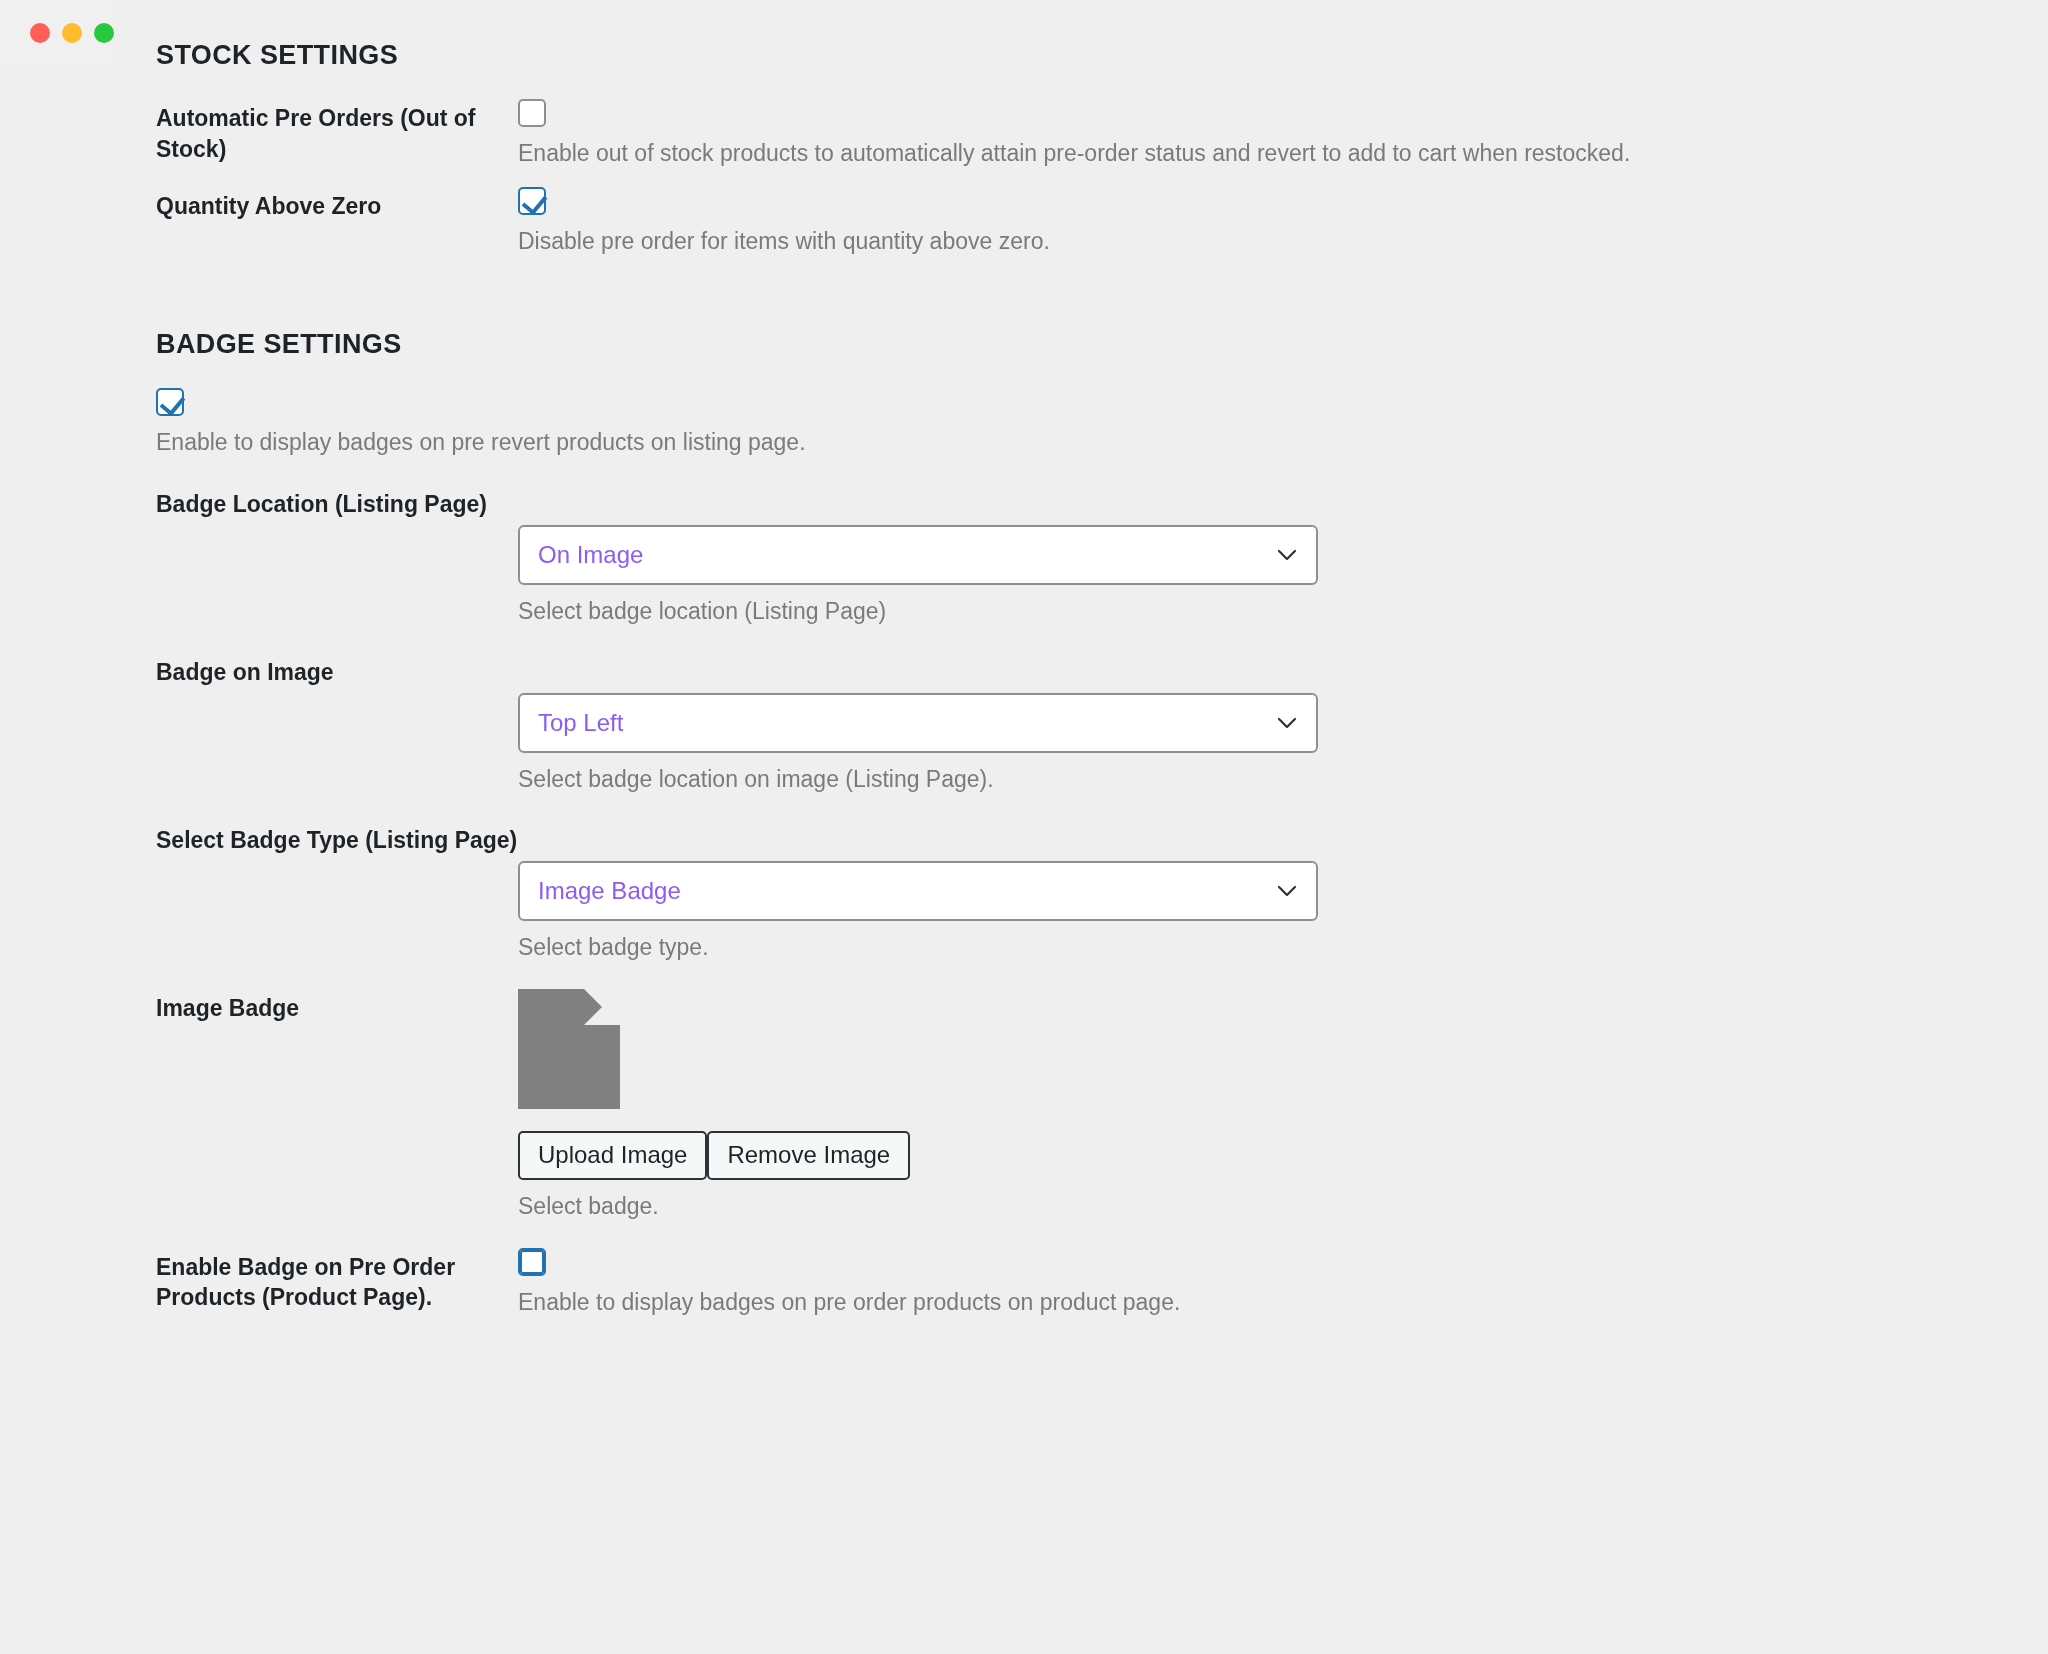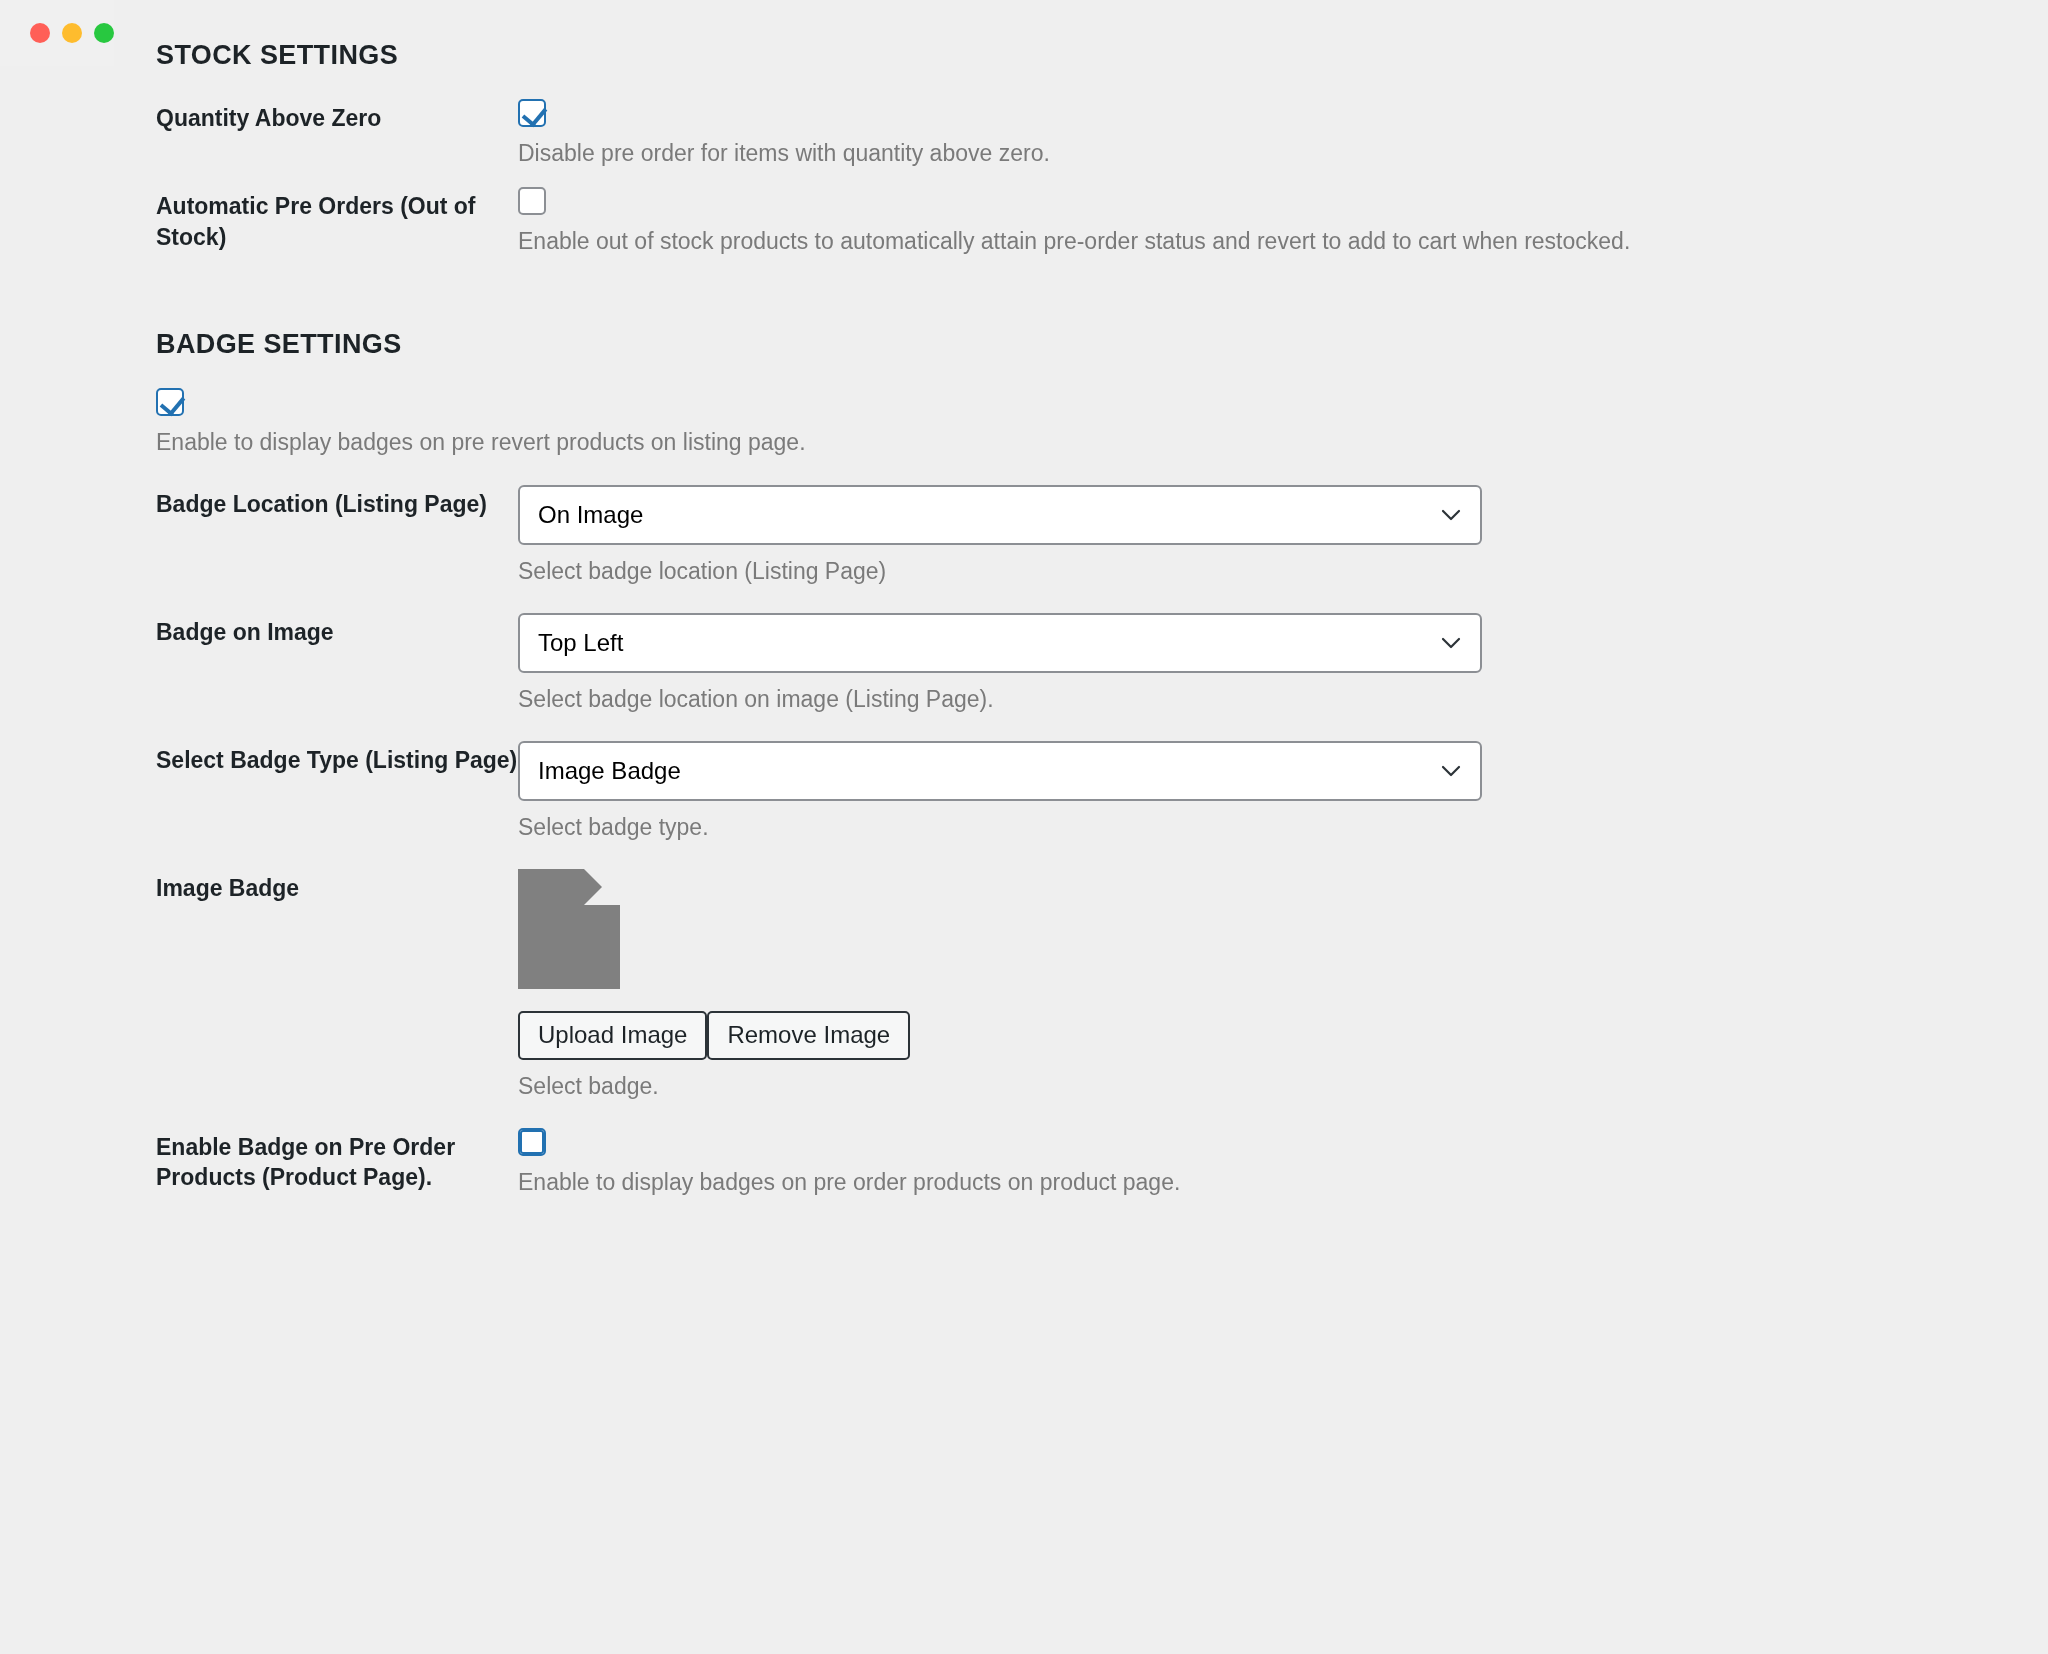--- a/index.html
+++ b/index.html
@@ -99,32 +99,33 @@
     border-right: 4px solid #2271b1;
     border-bottom: 4px solid #2271b1;
     transform: rotate(40deg);
   }
   .cb.focused {
     border-color: #2271b1;
     box-shadow: 0 0 0 2px #2271b1 inset;
   }
   
   .select {
-    width: 964px;
+    width: 800px;
     height: 60px;
     background: #fff;
     border: 2px solid #8c8f94;
     border-radius: 6px;
     display: flex;
     align-items: center;
     padding: 0 18px;
     font-size: 24px;
-    color: #000000;
+    color: #8b5cf6;
     position: relative;
     cursor: pointer;
+    margin-top: 40px;
   }
   .select .chev {
     position: absolute;
     right: 18px;
     top: 50%;
     transform: translateY(-50%);
     width: 22px; height: 22px;
   }
   .select .chev svg { display: block; }
 
@@ -179,32 +180,32 @@
       <span class="dot green"></span>
     </div>
   </div>
 
   <div class="content">
     <div class="inner">
 
       <h2 class="section-title">STOCK SETTINGS</h2>
 
       <div class="row">
+        <div class="label-col">Automatic Pre Orders (Out of Stock)</div>
+        <div class="field-col">
+          <span class="cb"></span>
+          <div class="desc">Enable out of stock products to automatically attain pre-order status and revert to add to cart when restocked.</div>
+        </div>
+      </div>
+
+      <div class="row">
         <div class="label-col">Quantity Above Zero</div>
         <div class="field-col">
           <span class="cb checked"></span>
           <div class="desc">Disable pre order for items with quantity above zero.</div>
-        </div>
-      </div>
-
-      <div class="row">
-        <div class="label-col">Automatic Pre Orders (Out of Stock)</div>
-        <div class="field-col">
-          <span class="cb"></span>
-          <div class="desc">Enable out of stock products to automatically attain pre-order status and revert to add to cart when restocked.</div>
         </div>
       </div>
 
       <h2 class="section-title second">BADGE SETTINGS</h2>
 
       <div class="row">
         <div class="field-col">
           <span class="cb checked"></span>
           <div class="desc">Enable to display badges on pre revert products on listing page.</div>
         </div>

